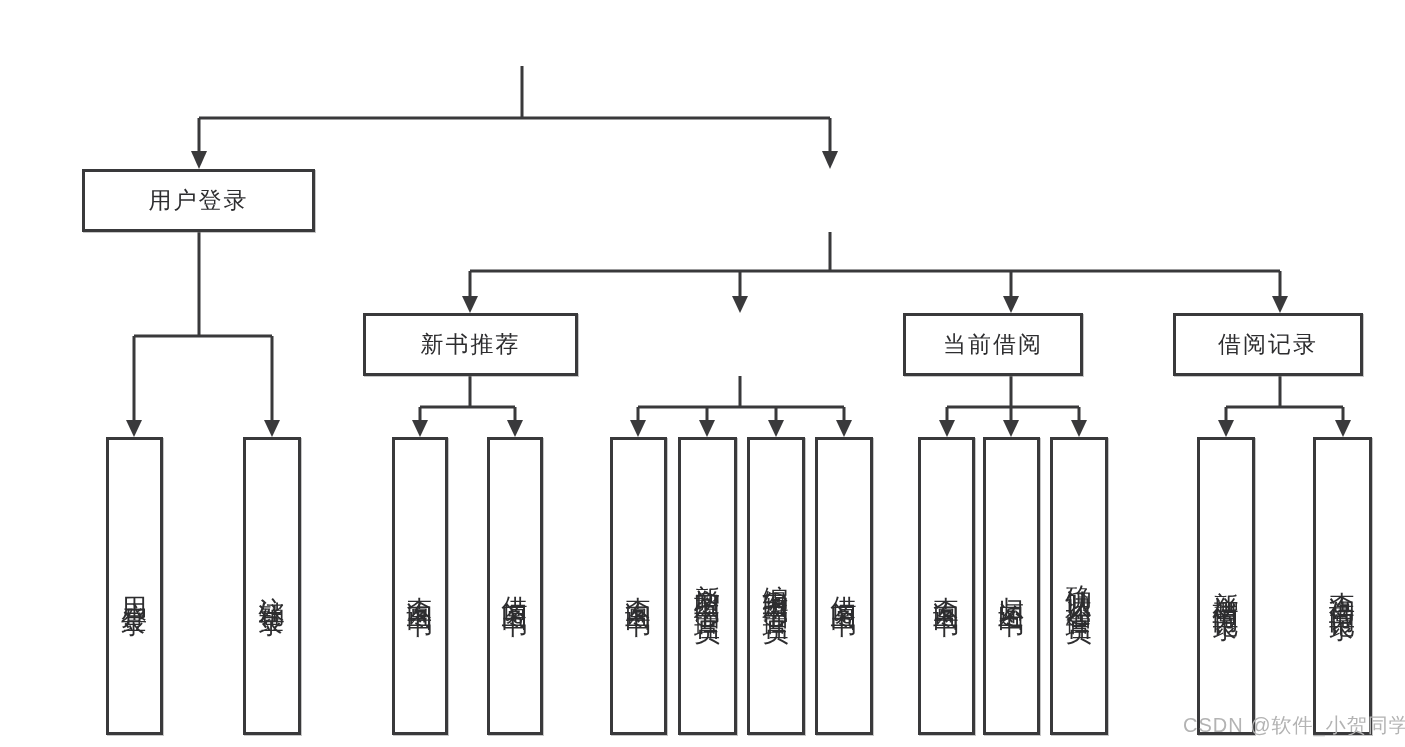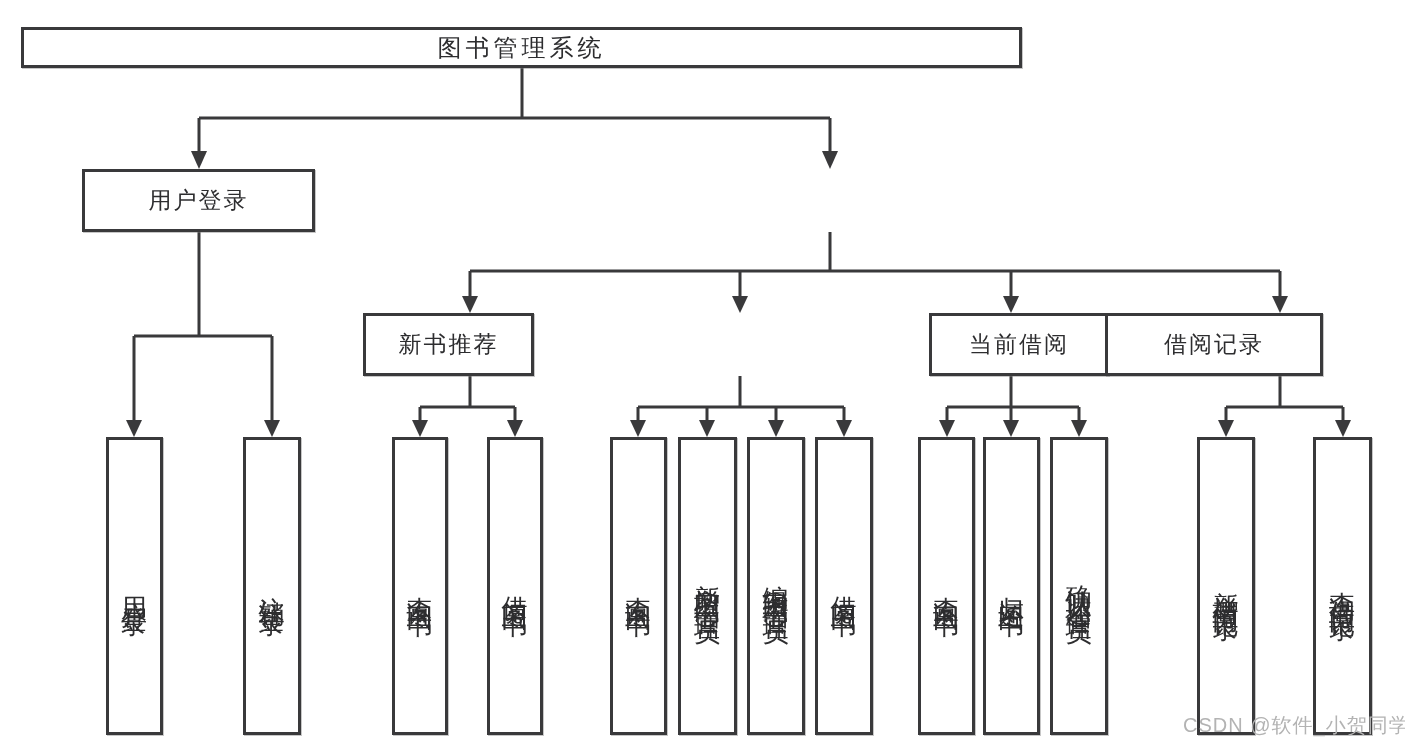--- a/index.html
+++ b/index.html
@@ -88,35 +88,32 @@
       <polygon class="head" points="768,420 784,420 776,437"></polygon>
       <polygon class="head" points="836,420 852,420 844,437"></polygon>
       <polygon class="head" points="939,420 955,420 947,437"></polygon>
       <polygon class="head" points="1003,420 1019,420 1011,437"></polygon>
       <polygon class="head" points="1071,420 1087,420 1079,437"></polygon>
       <polygon class="head" points="1218,420 1234,420 1226,437"></polygon>
       <polygon class="head" points="1335,420 1351,420 1343,437"></polygon>
     </g>
   </svg>
 
-  <div class="box root-box" style="left:21px;top:27px;width:1001px;height:41px">
-    <span class="hlabel">图书管理系统</span>
-  </div>
 
   <div class="box" style="left:82px;top:169px;width:233px;height:63px">
     <span class="hlabel">用户登录</span>
   </div>
 
-  <div class="box" style="left:363px;top:313px;width:171px;height:63px">
+  <div class="box" style="left:363px;top:313px;width:215px;height:63px">
     <span class="hlabel">新书推荐</span>
   </div>
-  <div class="box" style="left:929px;top:313px;width:180px;height:63px">
+  <div class="box" style="left:903px;top:313px;width:180px;height:63px">
     <span class="hlabel">当前借阅</span>
   </div>
-  <div class="box" style="left:1105px;top:313px;width:218px;height:63px">
+  <div class="box" style="left:1173px;top:313px;width:190px;height:63px">
     <span class="hlabel">借阅记录</span>
   </div>
 
   <div class="box" style="left:106px;top:437px;width:57px;height:298px">
     <span class="vlabel">用户登录</span>
   </div>
   <div class="box" style="left:243px;top:437px;width:58px;height:298px">
     <span class="vlabel">注销登录</span>
   </div>
 

